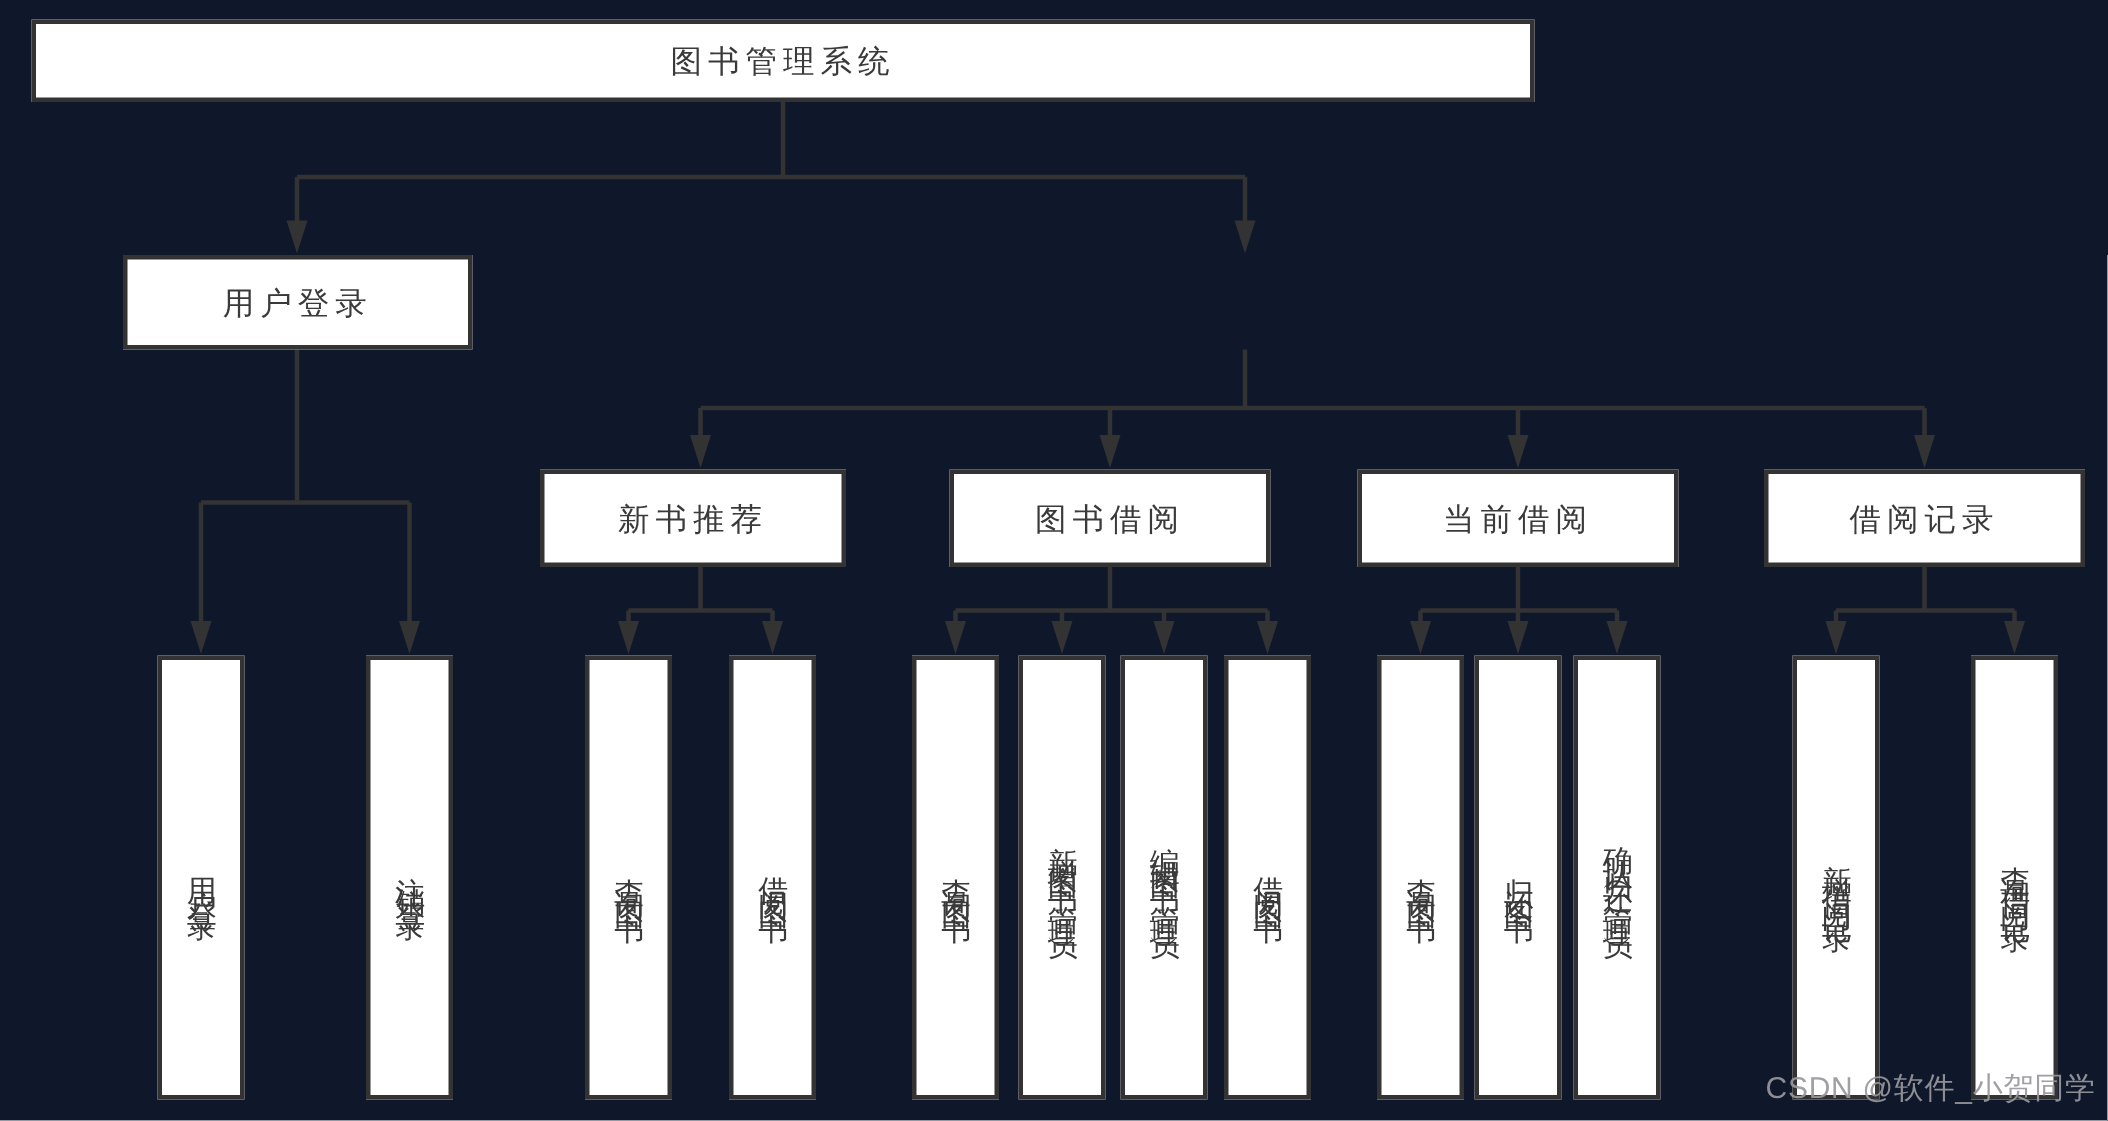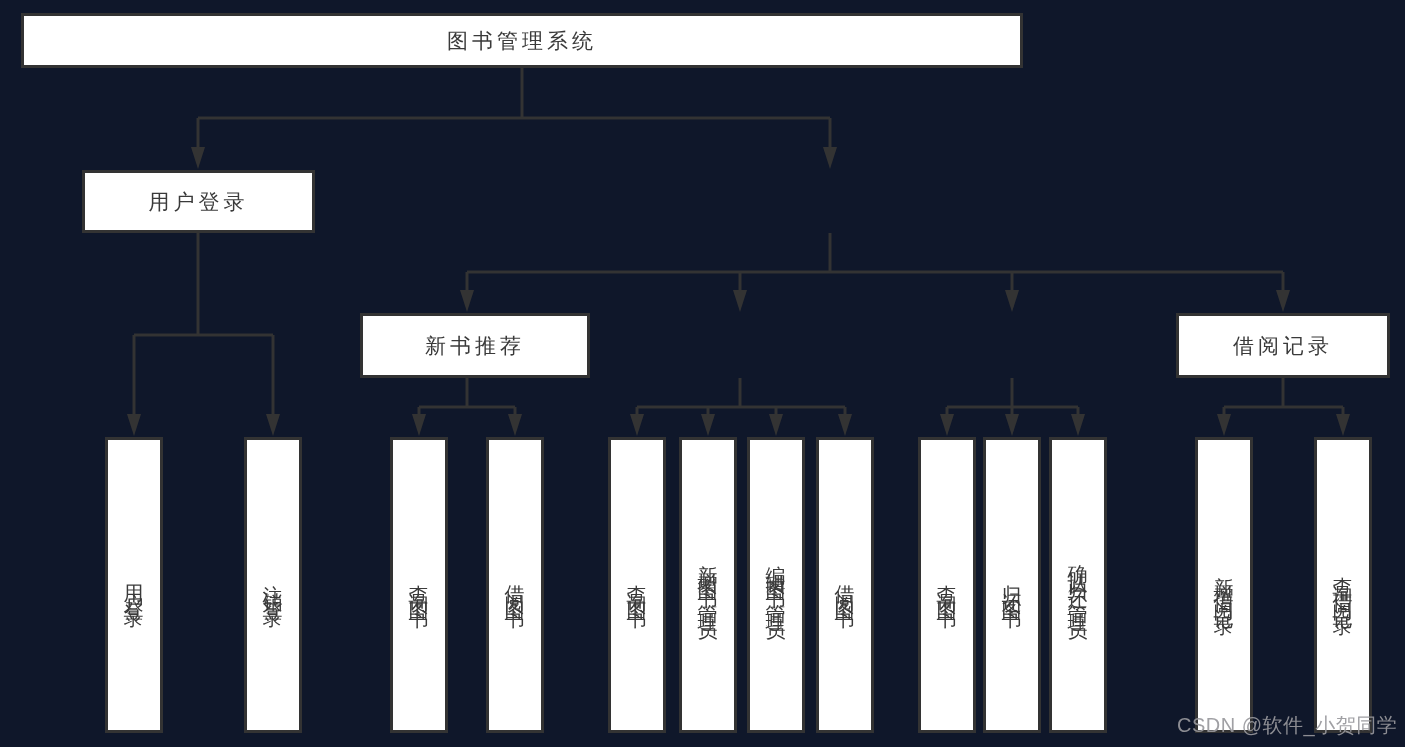--- a/index.html
+++ b/index.html
@@ -62,21 +62,23 @@
       <polygon points="1071,414 1085,414 1078,436"></polygon>
       <polygon points="1217,414 1231,414 1224,436"></polygon>
       <polygon points="1336,414 1350,414 1343,436"></polygon>
     </g>
   </svg>
 
   <div class="node" style="left:21px; top:13px; width:1002px; height:55px;">图书管理系统</div>
 
   <div class="node" style="left:82px; top:170px; width:233px; height:63px;">用户登录</div>
 
-  <div class="node" style="left:360px; top:313px; width:230px; height:65px;">新书推荐</div>
+  <div class="node" style="left:360px; top:313px; width:204px; height:65px;">新书推荐</div>
+  <div class="node" style="left:633px; top:313px; width:214px; height:65px;">图书借阅</div>
+  <div class="node" style="left:905px; top:313px; width:214px; height:65px;">当前借阅</div>
   <div class="node" style="left:1176px; top:313px; width:214px; height:65px;">借阅记录</div>
 
   <div class="vnode" style="left:105px; top:437px; width:58px; height:296px;">用户登录</div>
   <div class="vnode" style="left:244px; top:437px; width:58px; height:296px;">注销登录</div>
 
   <div class="vnode" style="left:390px; top:437px; width:58px; height:296px;">查询图书</div>
   <div class="vnode" style="left:486px; top:437px; width:58px; height:296px;">借阅图书</div>
 
   <div class="vnode" style="left:608px; top:437px; width:58px; height:296px;">查询图书</div>
   <div class="vnode" style="left:679px; top:437px; width:58px; height:296px;">新增图书（管理员）</div>

